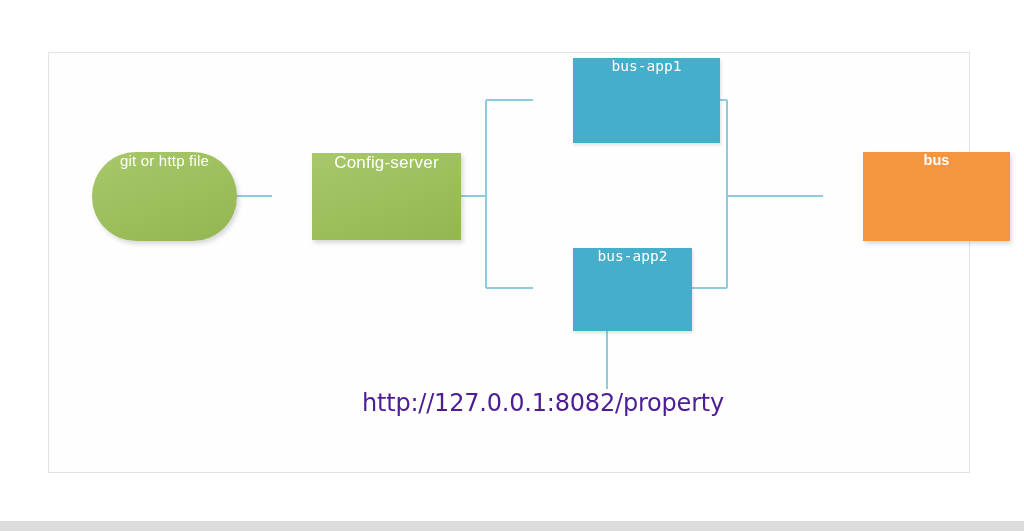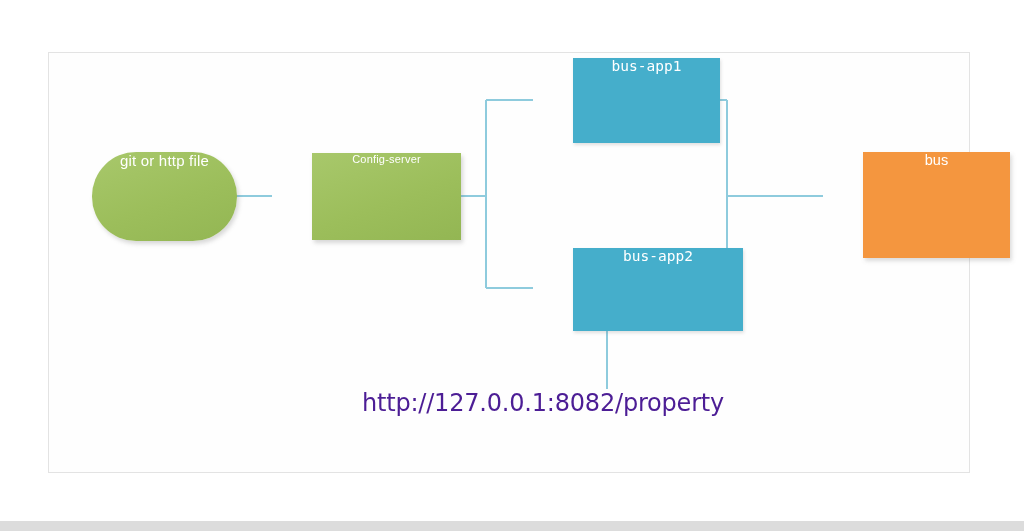--- a/index.html
+++ b/index.html
@@ -82,46 +82,46 @@
     height: 89px;
     border-radius: 44px;
     font-size: 15px;
     letter-spacing: 0.2px;
   }
   #node-configserver {
     left: 272px;
     top: 153px;
     width: 149px;
     height: 87px;
-    font-size: 11px;
+    font-size: 17px;
     letter-spacing: 0.2px;
   }
   #node-busapp1 {
     left: 533px;
     top: 58px;
     width: 147px;
     height: 85px;
     font-family: "DejaVu Sans Mono", "Liberation Mono", monospace;
     font-size: 14.5px;
   }
   #node-busapp2 {
     left: 533px;
     top: 248px;
-    width: 170px;
+    width: 119px;
     height: 83px;
     font-family: "DejaVu Sans Mono", "Liberation Mono", monospace;
     font-size: 14.5px;
   }
   #node-bus {
     left: 823px;
     top: 152px;
     width: 147px;
-    height: 106px;
+    height: 89px;
     font-size: 14.5px;
-    font-weight: 400;
+    font-weight: 700;
   }
 
   
   .url-label {
     position: absolute;
     color: #4c1d95;
     font-size: 24px;
     font-family: "DejaVu Sans", "Liberation Sans", sans-serif;
     white-space: nowrap;
     letter-spacing: -0.2px;

